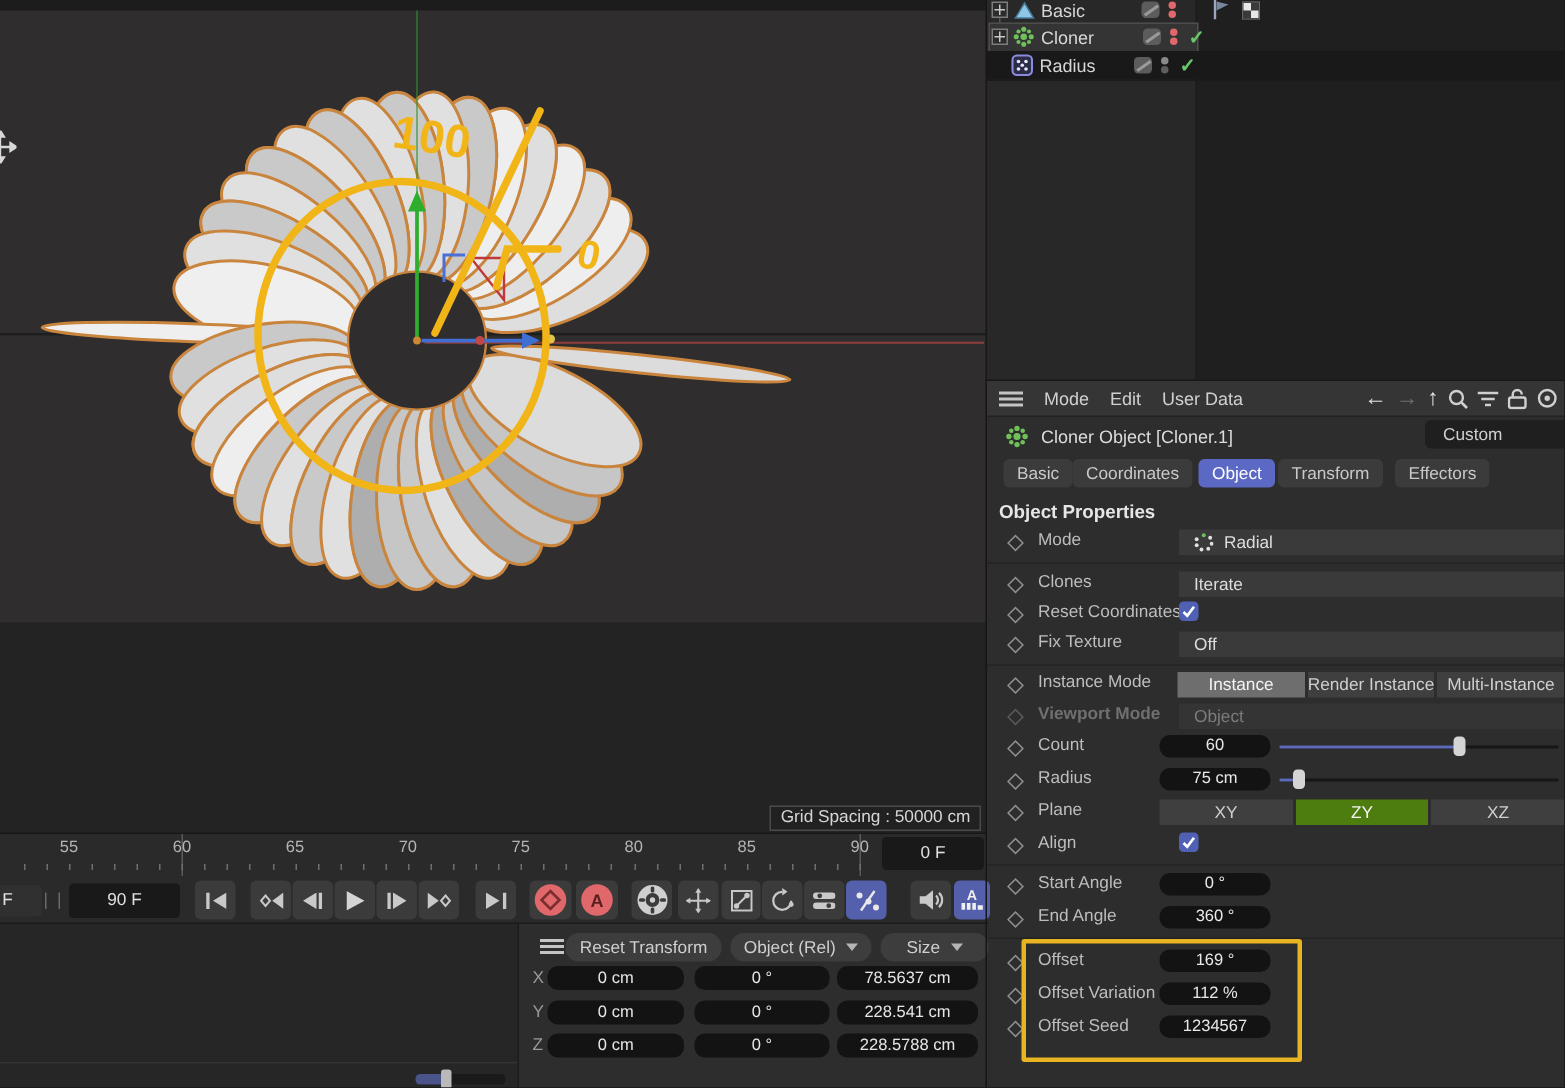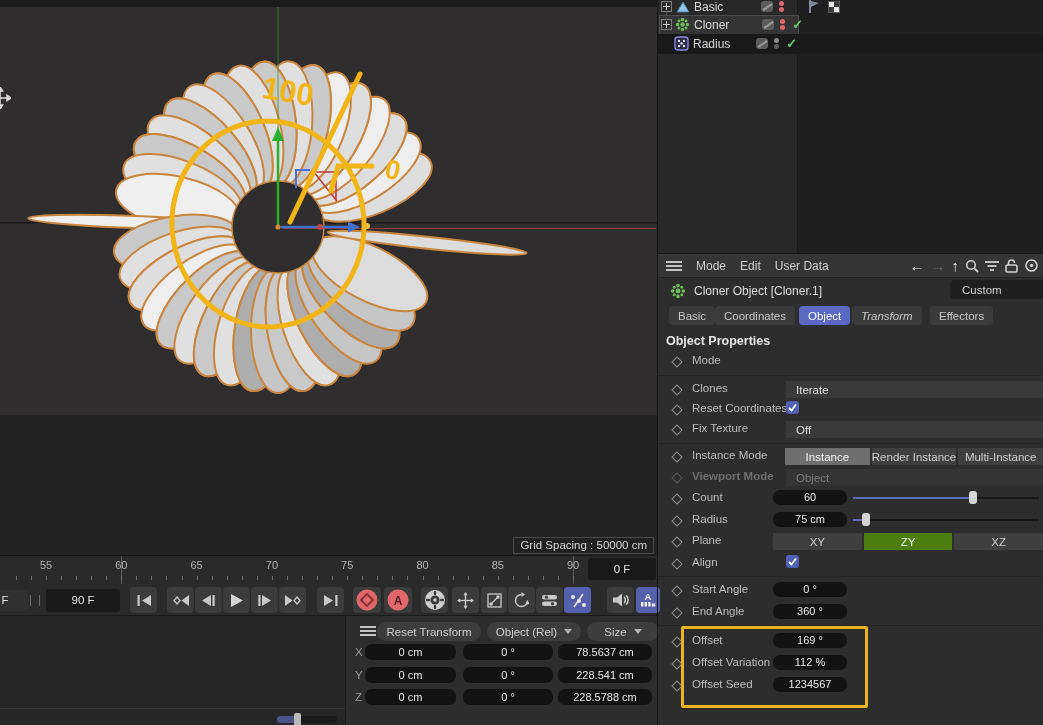--- a/index.html
+++ b/index.html
@@ -306,27 +306,41 @@
           <circle cx="4.2" cy="4.2" r="1.5"></circle>
         </g>
     </svg>
     <div class="abs" style="left:36px;top:30px;font-size:12px;color:#dcdcdc;">Cloner Object [Cloner.1]</div>
     <div class="abs" style="left:292px;top:26px;width:93px;height:19px;background:#1f1f1f;border-radius:4px;
          color:#cfcfcf;font-size:11.5px;display:flex;align-items:center;padding-left:12px;">Custom</div>
 
     <div class="tab" style="left:11px;top:52px;">Basic</div>
     <div class="tab" style="left:57px;top:52px;">Coordinates</div>
     <div class="tab active" style="left:141px;top:52px;">Object</div>
-    <div class="tab" style="left:194px;top:52px;font-style:italic;">Transform</div>
+    <div class="tab" style="left:194px;top:52px;">Transform</div>
     <div class="tab" style="left:272px;top:52px;">Effectors</div>
 
     <div class="abs" style="left:8px;top:80px;font-size:12.5px;color:#e6e6e6;font-weight:bold;">Object Properties</div>
 
     <div class="dia" style="top:104px;"></div>
     <div class="plabel" style="top:100px;">Mode</div>
+    <div class="dropband" style="top:99px;">
+      <svg width="13" height="13" style="margin-right:7px;">
+        <g fill="#e0e0e0">
+            <circle cx="6.5" cy="1.8" r="1.3" fill="#6fc05a"></circle>
+            <circle cx="10.8" cy="3.5" r="1.3"></circle>
+        <circle cx="11.8" cy="7.5" r="1.3"></circle>
+            <circle cx="9.5" cy="10.8" r="1.3"></circle>
+        <circle cx="5" cy="11.3" r="1.3"></circle>
+            <circle cx="1.8" cy="8.5" r="1.3"></circle>
+        <circle cx="1.8" cy="4.5" r="1.3"></circle>
+          </g>
+      </svg>
+      <span>Radial</span>
+    </div>
     <div class="sep" style="top:121px;"></div>
 
     <div class="dia" style="top:132px;"></div>
     <div class="plabel" style="top:128px;">Clones</div>
     <div class="dropband" style="top:127px;">
       <span>Iterate</span>
     </div>
 
     <div class="dia" style="top:152px;"></div>
     <div class="plabel" style="top:148px;">Reset Coordinates</div>

